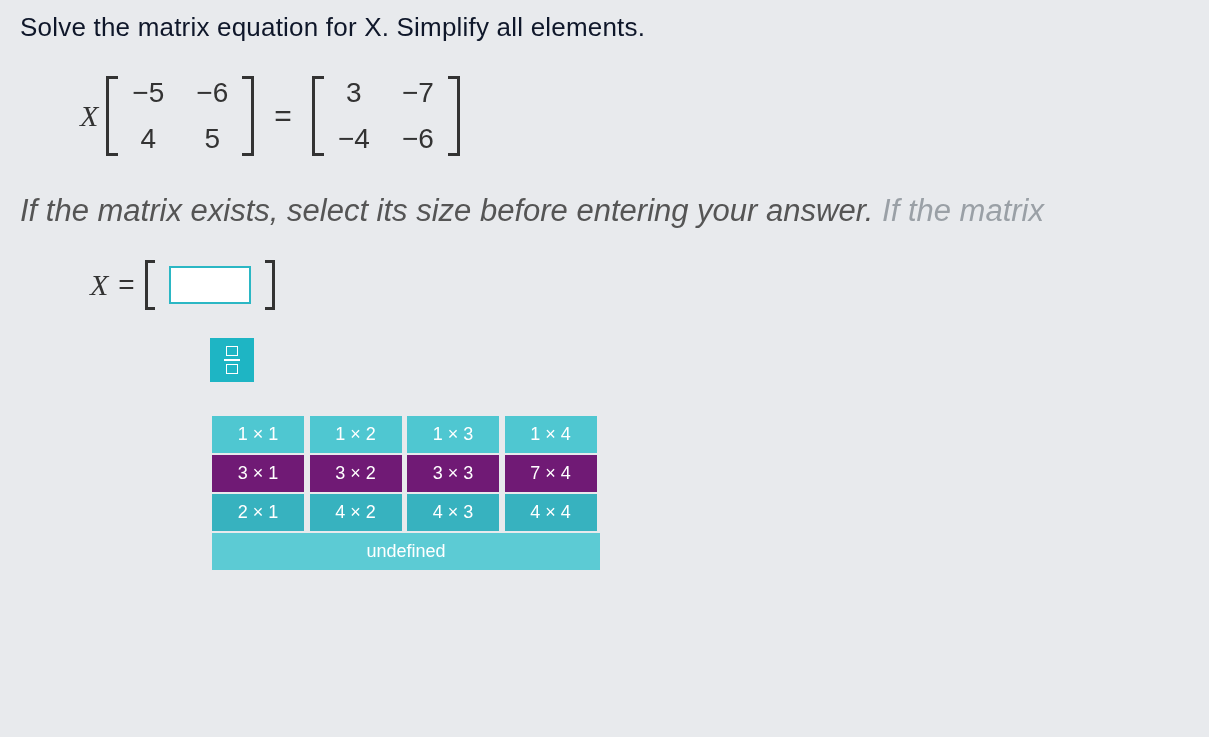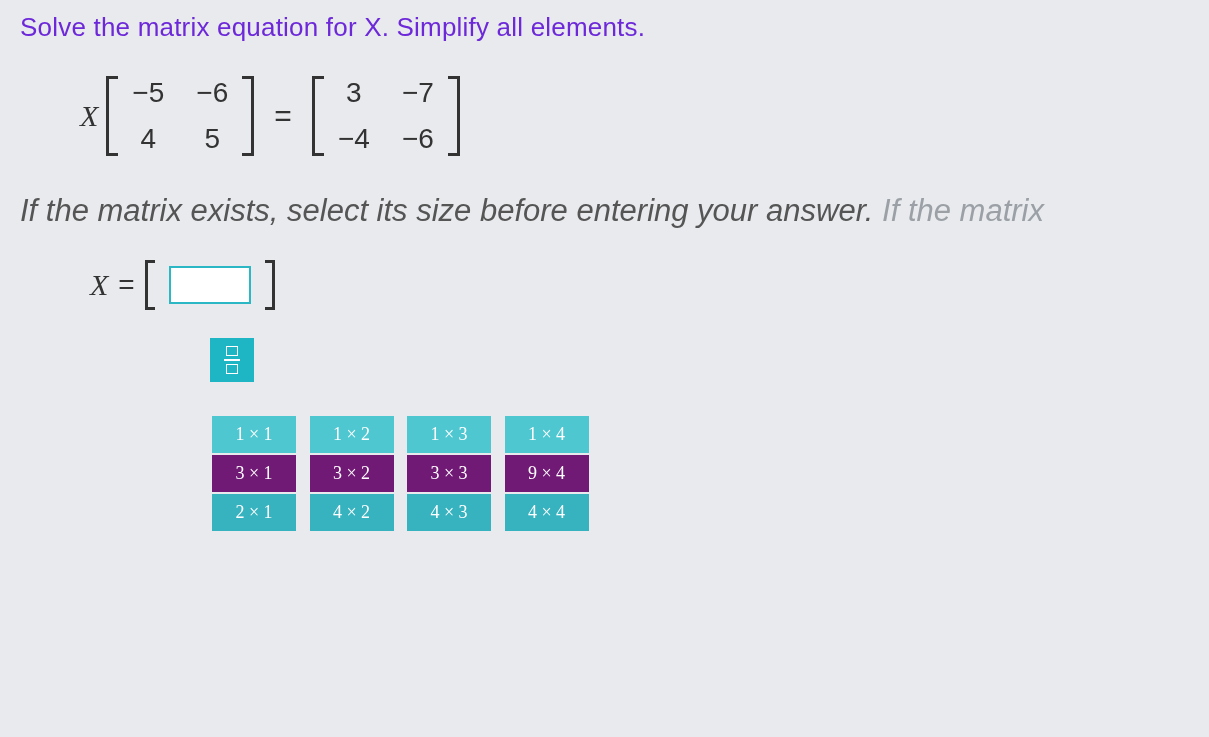--- a/index.html
+++ b/index.html
@@ -7,21 +7,21 @@
     font-family: Verdana, Geneva, sans-serif;
     background: #e8eaed;
     width: 1209px;
     height: 737px;
     padding: 12px 20px;
     color: #3a3a3a;
     overflow: hidden;
   }
   .question-title {
     font-size: 26px;
-    color: #6d28d9;
+    color: #0f172a;
     margin-bottom: 28px;
     letter-spacing: 0.2px;
   }
   .equation-row {
     display: flex;
     align-items: center;
     margin-left: 60px;
     margin-bottom: 28px;
     gap: 14px;
   }
@@ -171,27 +171,27 @@
   }
   .size-grid td {
     padding: 0;
   }
   .size-btn {
     background: #4fc7d1;
     color: #fff;
     font-size: 18px;
     text-align: center;
     height: 37px;
-    width: 84px;
+    width: 92px;
     border: none;
     cursor: pointer;
     display: flex;
     align-items: center;
     justify-content: center;
-    font-family: Liberation Serif, serif;
+    font-family: Liberation Sans, sans-serif;
   }
   .size-btn.r2 { background: #47c0cb; }
   .size-btn.r3 { background: #701a75; }
   .size-btn.r4 { background: #37b2bf; }
   .undefined-btn {
     background: #5ccbd4;
     color: #fff;
     font-size: 18px;
     height: 37px;
     border: none;
@@ -270,31 +270,34 @@
     <td>
           <button class="size-btn r3">3 × 1</button>
         </td>
     <td>
           <button class="size-btn r3">3 × 2</button>
         </td>
     <td>
           <button class="size-btn r3">3 × 3</button>
         </td>
     <td>
-          <button class="size-btn r3">9 × 4</button>
+          <button class="size-btn r3">7 × 4</button>
         </td>
   </tr>
   <tr>
     <td>
           <button class="size-btn r4">2 × 1</button>
         </td>
     <td>
           <button class="size-btn r4">4 × 2</button>
         </td>
     <td>
           <button class="size-btn r4">4 × 3</button>
         </td>
     <td>
           <button class="size-btn r4">4 × 4</button>
         </td>
+  </tr>
+  <tr>
+    <td colspan="4"><button class="undefined-btn">undefined</button></td>
   </tr>
 </tbody>
   </table>
 
 </body></html>

